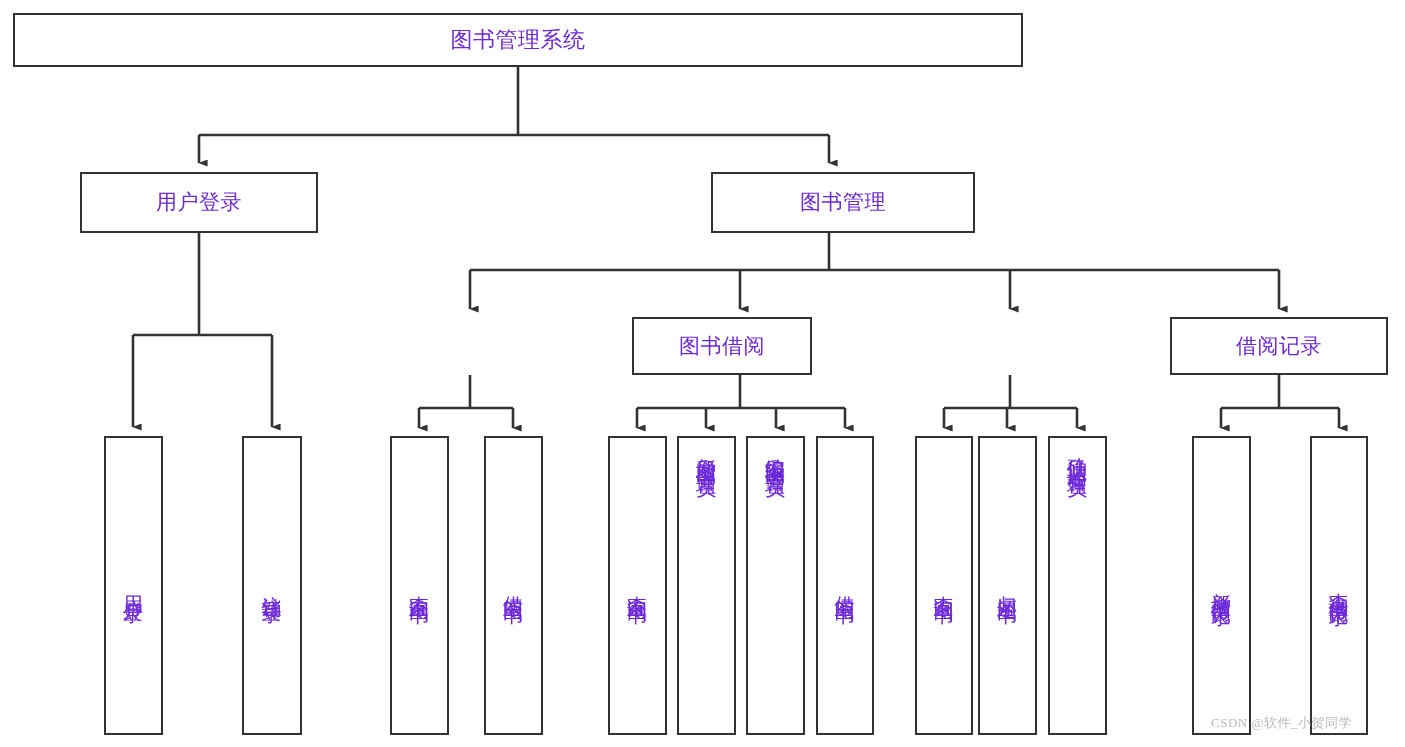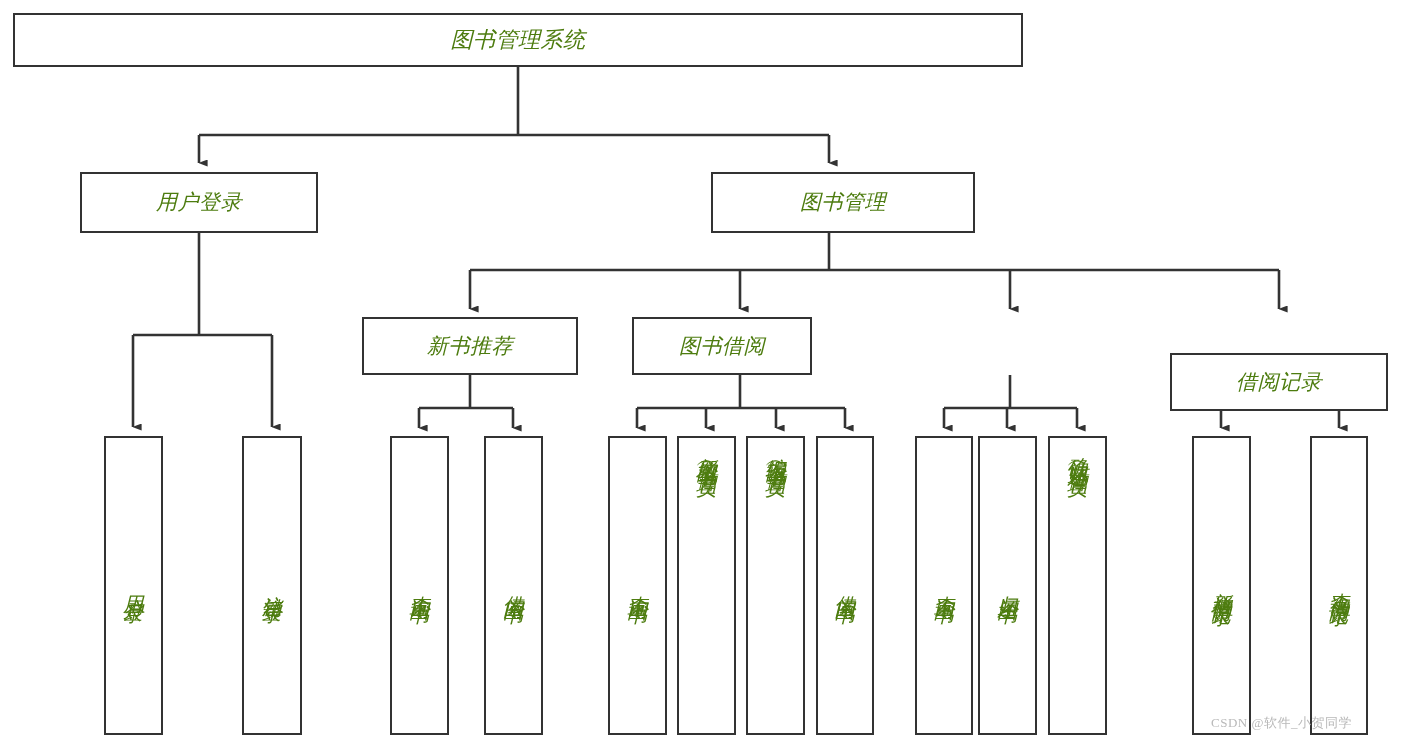--- a/index.html
+++ b/index.html
@@ -34,22 +34,21 @@
     border: 2px solid #333333;
     display: flex;
     align-items: center;
     justify-content: center;
     text-align: center;
   }
   .node .label {
     display: block;
     line-height: 1.18;
     letter-spacing: 0.5px;
-    color: #4d7c0f;
-    font-style: italic;
+    color: #6d28d9;
   }
   
   .node.horiz .label {
     font-size: 21px;
     white-space: nowrap;
   }
   .node.root .label {
     font-size: 22px;
   }
   
@@ -141,30 +140,27 @@
   </div>
 
   <div class="node horiz" style="left:80px; top:172px; width:238px; height:61px;">
     <span class="label">用户登录</span>
   </div>
 
   <div class="node horiz" style="left:711px; top:172px; width:264px; height:61px;">
     <span class="label">图书管理</span>
   </div>
 
-  <div class="node horiz" style="left:362px; top:317px; width:216px; height:58px;">
-    <span class="label">新书推荐</span>
-  </div>
 
   <div class="node horiz" style="left:632px; top:317px; width:180px; height:58px;">
     <span class="label">图书借阅</span>
   </div>
 
 
-  <div class="node horiz" style="left:1170px; top:317px; width:218px; height:58px;margin-top:36px;">
+  <div class="node horiz" style="left:1170px; top:317px; width:218px; height:58px;">
     <span class="label">借阅记录</span>
   </div>
 
   <div class="node leaf centered" style="left:104px; top:436px; width:59px; height:299px;">
     <span class="label">用户登录</span>
   </div>
 
   <div class="node leaf centered" style="left:242px; top:436px; width:60px; height:299px;">
     <span class="label">注销登录</span>
   </div>

